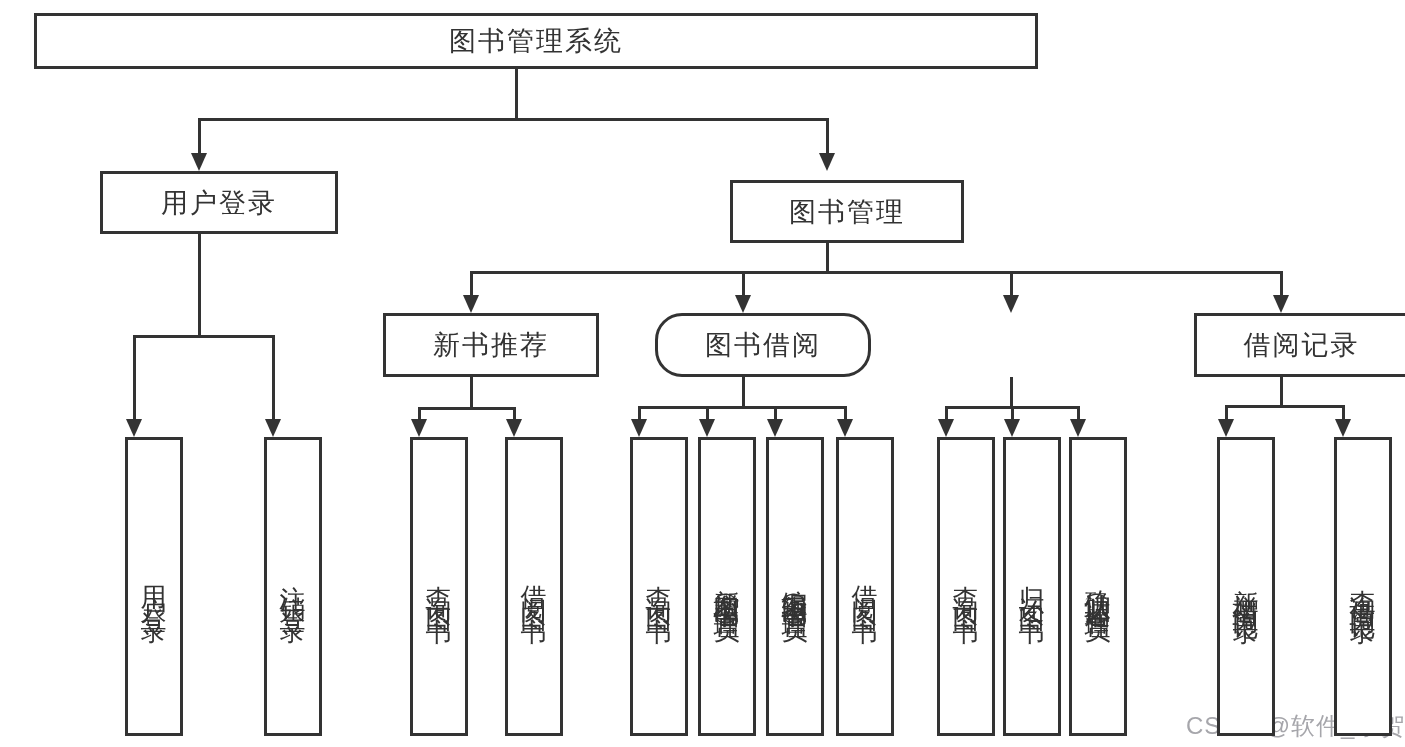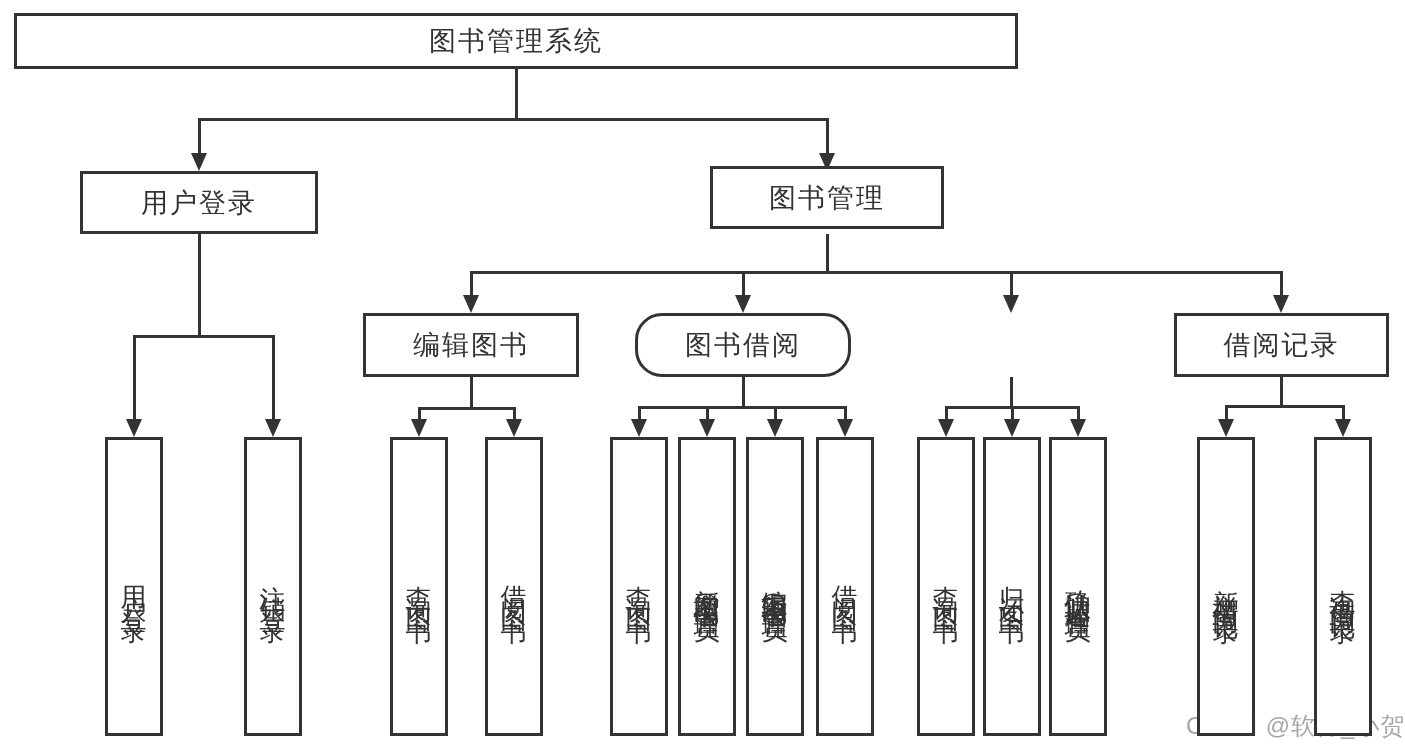--- a/index.html
+++ b/index.html
@@ -20,20 +20,21 @@
     box-sizing: border-box;
     border: 3px solid #333333;
     background: #ffffff;
     color: #333333;
     display: flex;
     align-items: center;
     justify-content: center;
     font-size: 27px;
     letter-spacing: 2px;
     white-space: nowrap;
+    margin-left: 20px;
   }
   .node.vertical {
     display: block;
     writing-mode: vertical-rl;
     text-align: center;
     font-size: 26px;
     white-space: normal;
   }
   .line {
     position: absolute;
@@ -109,22 +110,22 @@
     <div class="line" style="left: 1076.5px; top: 406px; width: 3px; height: 17px; background: rgb(51, 51, 51);"></div>
     <div class="arrow" style="left: 1070px; top: 419px; border-top-color: rgb(51, 51, 51);"></div>
     <div class="line" style="left: 1279.5px; top: 377px; width: 3px; height: 31px; background: rgb(51, 51, 51);"></div>
     <div class="line" style="left: 1224.5px; top: 405px; width: 120px; height: 3px; background: rgb(51, 51, 51);"></div>
     <div class="line" style="left: 1224.5px; top: 405px; width: 3px; height: 18px; background: rgb(51, 51, 51);"></div>
     <div class="arrow" style="left: 1218px; top: 419px; border-top-color: rgb(51, 51, 51);"></div>
     <div class="line" style="left: 1341.5px; top: 405px; width: 3px; height: 18px; background: rgb(51, 51, 51);"></div>
     <div class="arrow" style="left: 1335px; top: 419px; border-top-color: rgb(51, 51, 51);"></div>
     <div class="node" style="left: 14px; top: 13px; width: 1004px; height: 56px; border-color: rgb(51, 51, 51); color: rgb(51, 51, 51);">图书管理系统</div>
     <div class="node" style="left: 80px; top: 171px; width: 238px; height: 63px; border-color: rgb(51, 51, 51); color: rgb(51, 51, 51);">用户登录</div>
-    <div class="node" style="left: 710px; top: 166px; width: 234px; height: 63px; border-color: rgb(51, 51, 51); color: rgb(51, 51, 51);">图书管理</div>
-    <div class="node" style="left: 363px; top: 313px; width: 216px; height: 64px; border-color: rgb(51, 51, 51); color: rgb(51, 51, 51);">编辑图书</div>
+    <div class="node" style="left: 710px; top: 180px; width: 234px; height: 63px; border-color: rgb(51, 51, 51); color: rgb(51, 51, 51);">图书管理</div>
+    <div class="node" style="left: 363px; top: 313px; width: 216px; height: 64px; border-color: rgb(51, 51, 51); color: rgb(51, 51, 51);">新书推荐</div>
     <div class="node" style="left: 635px; top: 313px; width: 216px; height: 64px; border-color: rgb(51, 51, 51); color: rgb(51, 51, 51); border-radius: 27px;">图书借阅</div>
     <div class="node" style="left: 1174px; top: 313px; width: 215px; height: 64px; border-color: rgb(51, 51, 51); color: rgb(51, 51, 51);">借阅记录</div>
     <div class="node vertical" style="left: 105px; top: 437px; width: 58px; height: 299px; border-color: rgb(51, 51, 51); color: rgb(51, 51, 51); letter-spacing: 11px; line-height: 52px;">用户登录</div>
     <div class="node vertical" style="left: 244px; top: 437px; width: 58px; height: 299px; border-color: rgb(51, 51, 51); color: rgb(51, 51, 51); letter-spacing: 11px; line-height: 52px;">注销登录</div>
     <div class="node vertical" style="left: 390px; top: 437px; width: 58px; height: 299px; border-color: rgb(51, 51, 51); color: rgb(51, 51, 51); letter-spacing: 11px; line-height: 52px;">查询图书</div>
     <div class="node vertical" style="left: 485px; top: 437px; width: 58px; height: 299px; border-color: rgb(51, 51, 51); color: rgb(51, 51, 51); letter-spacing: 11px; line-height: 52px;">借阅图书</div>
     <div class="node vertical" style="left: 610px; top: 437px; width: 58px; height: 299px; border-color: rgb(51, 51, 51); color: rgb(51, 51, 51); letter-spacing: 11px; line-height: 52px;">查询图书</div>
     <div class="node vertical" style="left: 678px; top: 437px; width: 58px; height: 299px; border-color: rgb(51, 51, 51); color: rgb(51, 51, 51); letter-spacing: 4px; line-height: 52px;">新增图书（管理员）</div>
     <div class="node vertical" style="left: 746px; top: 437px; width: 58px; height: 299px; border-color: rgb(51, 51, 51); color: rgb(51, 51, 51); letter-spacing: 4px; line-height: 52px;">编辑图书（管理员）</div>
     <div class="node vertical" style="left: 816px; top: 437px; width: 58px; height: 299px; border-color: rgb(51, 51, 51); color: rgb(51, 51, 51); letter-spacing: 11px; line-height: 52px;">借阅图书</div>

